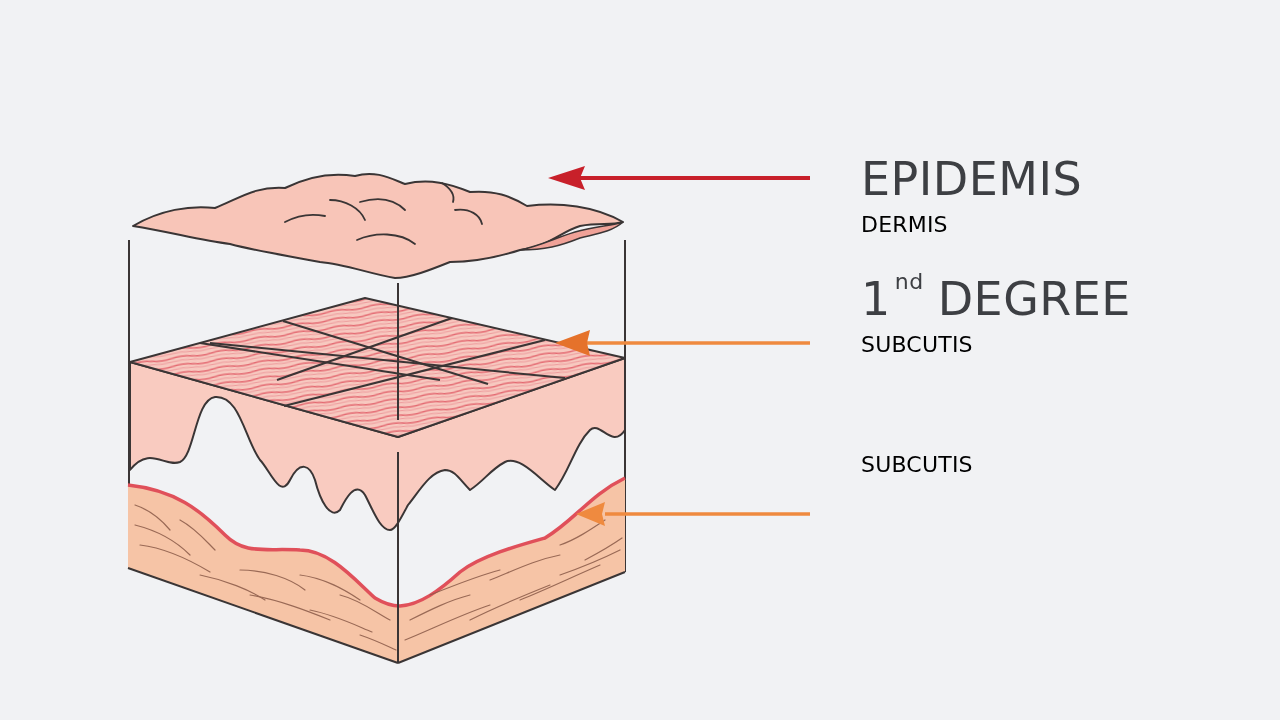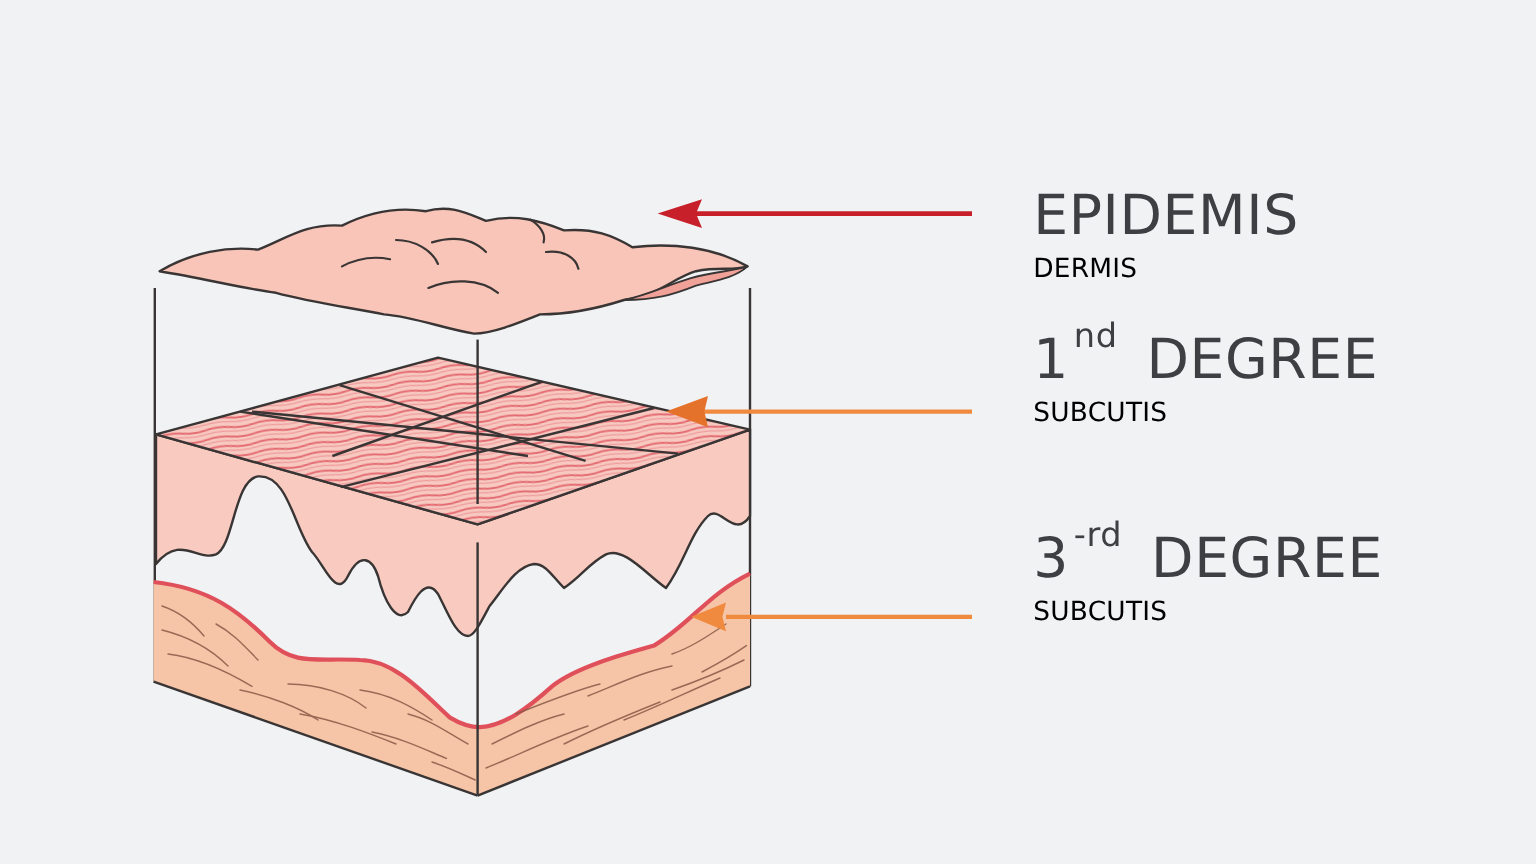--- a/index.html
+++ b/index.html
@@ -6,21 +6,21 @@
   body {
     width: 1280px; height: 720px; overflow: hidden;
     background: #f1f2f4;
     font-family: "DejaVu Sans", "Liberation Sans", sans-serif;
     position: relative;
   }
   #diagram { position: absolute; left: 0; top: 0; width: 1280px; height: 720px; }
   .label-block { position: absolute; left: 861px; color: #3d3f43; }
   .big { font-size: 46px; font-weight: 400; letter-spacing: 0.5px; white-space: nowrap; line-height: 1; }
   .small { font-size: 22px; color: #000000; white-space: nowrap; line-height: 1; margin-top: 12px; letter-spacing: 0.2px; }
-  .sup { font-size: 28px; position: relative; top: -26px; margin-left: 4px; margin-right: 24px; }
+  .sup { font-size: 22px; position: relative; top: -26px; margin-left: 4px; margin-right: 14px; }
   #lbl-epi { top: 124px; margin-top: 32px; }
   #lbl-1 { top: 276px; }
   #lbl-3 { top: 442px; }
 </style>
 </head>
 <body>
 
 <svg id="diagram" viewBox="0 0 1280 720" xmlns="http://www.w3.org/2000/svg">
   <defs>
     <pattern id="stripes" patternUnits="userSpaceOnUse" width="40" height="8" patternTransform="rotate(-8)">
@@ -122,15 +122,14 @@
   <div class="big">EPIDEMIS</div>
   <div class="small">DERMIS</div>
 </div>
 
 <div class="label-block" id="lbl-1">
   <div class="big"><span>1</span><span class="sup">nd</span><span>DEGREE</span></div>
   <div class="small">SUBCUTIS</div>
 </div>
 
 <div class="label-block" id="lbl-3">
-  <div class="big"><span>3</span><span class="sup">-rd</span><span>DEGREE</span></div>
   <div class="small">SUBCUTIS</div>
 </div>
 
 </body></html>

